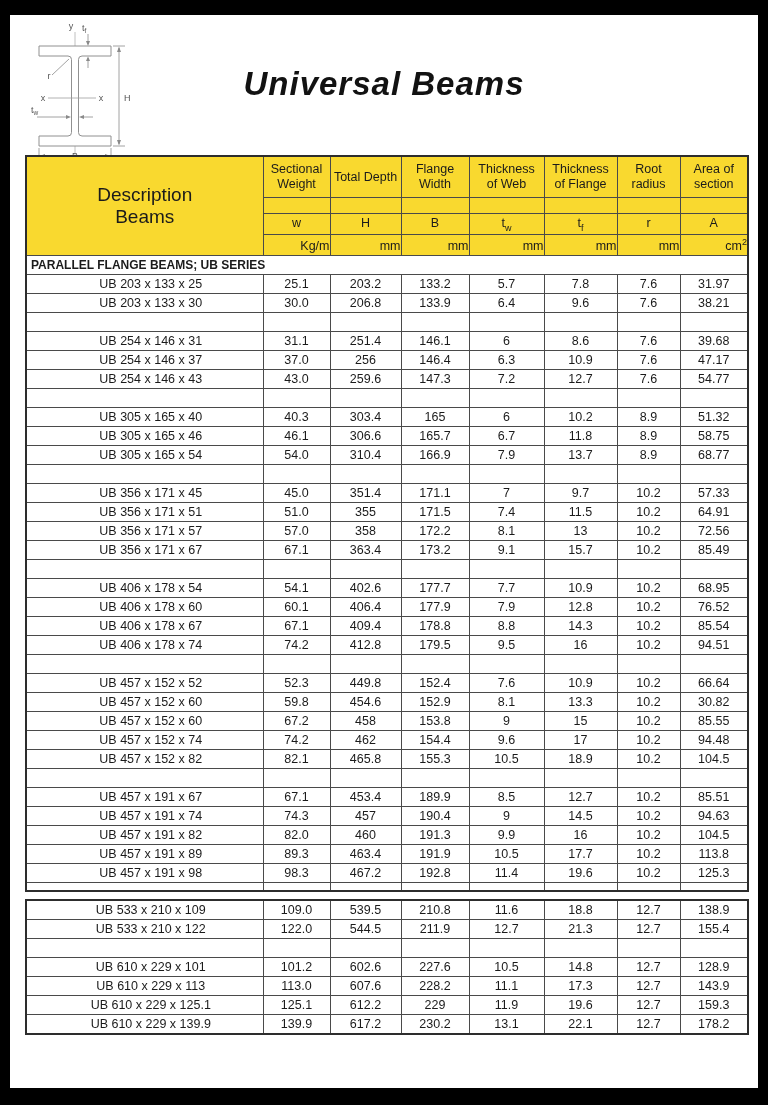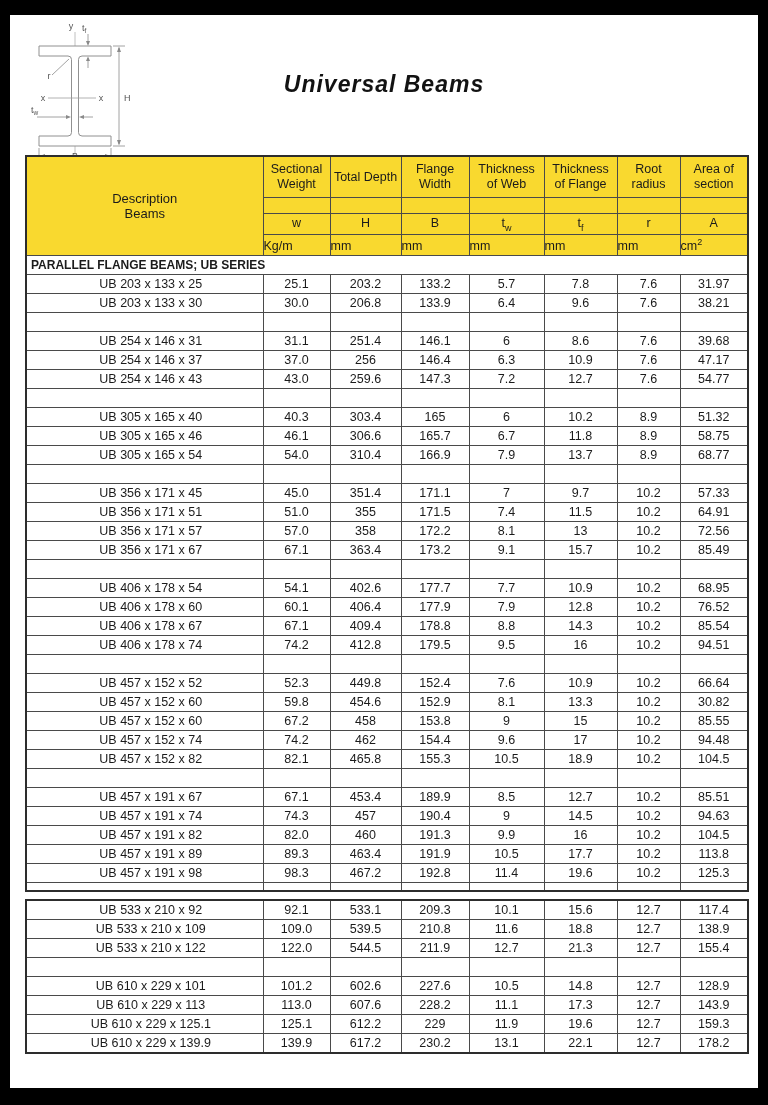--- a/index.html
+++ b/index.html
@@ -6,41 +6,41 @@
   body {
     width: 768px; height: 1105px; position: relative; overflow: hidden;
     font-family: "Liberation Sans", sans-serif;
   }
   .page {
     position: absolute; left: 10px; top: 15px; width: 748px; height: 1073px;
     background: #ffffff;
   }
   .title {
     position: absolute; left: 0; top: 50px; width: 100%;
-    text-align: center; font-size: 23px; line-height: 38px;
+    text-align: center; font-size: 33px; line-height: 38px;
     font-weight: bold; font-style: italic; color: #121212; letter-spacing: 1px;
   }
   .diagram { position: absolute; left: 13px; top: 3px; }
   .diagram text { fill: #555; font-size: 9px; font-family: "Liberation Sans", sans-serif; }
   .tables { position: absolute; left: 15px; top: 140px; width: 722px; }
   table {
     border-collapse: collapse; table-layout: fixed; width: 722px;
     border: 2px solid #2d2d2d;
   }
   th, td {
     border: 1px solid #4a4a4a; padding: 0; color: #1b1b1b;
     font-size: 12.5px; overflow: hidden;
   }
   th { font-weight: normal; }
   .yellow { background: #f9d92f; }
   tr.titles th { height: 38px; text-align: center; line-height: 1.18; padding: 1px 2px; }
   tr.blank th { height: 15px; }
   tr.sym th { height: 20px; text-align: center; }
-  tr.unit th { height: 20px; text-align: left; }
-  th.desc-h { text-align: center; font-size: 13px; line-height: 1.35; vertical-align: middle; }
+  tr.unit th { height: 20px; text-align: right; }
+  th.desc-h { text-align: center; font-size: 19px; line-height: 1.35; vertical-align: middle; }
   tr.stitle td {
     height: 18px; font-weight: bold; font-size: 12px; padding-left: 4px;
     white-space: nowrap;
   }
   tr.drow td { height: 18px; white-space: nowrap; }
   td.desc { text-align: center; padding-left: 12px; }
   td.num { text-align: center; }
   tr.spacer td { height: 18px; }
   tr.spacer.short td { height: 7px; }
   sub { font-size: 9px; }
@@ -498,30 +498,20 @@
           <col style="width:67px">
           <col style="width:71px">
           <col style="width:68px">
         <col style="width:75px">
           <col style="width:73px">
           <col style="width:63px">
           <col style="width:68px">
       </colgroup>
       <tbody>
           <tr class="drow">
-            <td class="desc">UB 533 x 210 x 92</td>
-            <td class="num">92.1</td>
-            <td class="num">533.1</td>
-            <td class="num">209.3</td>
-            <td class="num">10.1</td>
-            <td class="num">15.6</td>
-            <td class="num">12.7</td>
-            <td class="num">117.4</td>
-          </tr>
-          <tr class="drow">
             <td class="desc">UB 533 x 210 x 109</td>
             <td class="num">109.0</td>
             <td class="num">539.5</td>
             <td class="num">210.8</td>
             <td class="num">11.6</td>
             <td class="num">18.8</td>
             <td class="num">12.7</td>
             <td class="num">138.9</td>
           </tr>
           <tr class="drow">

